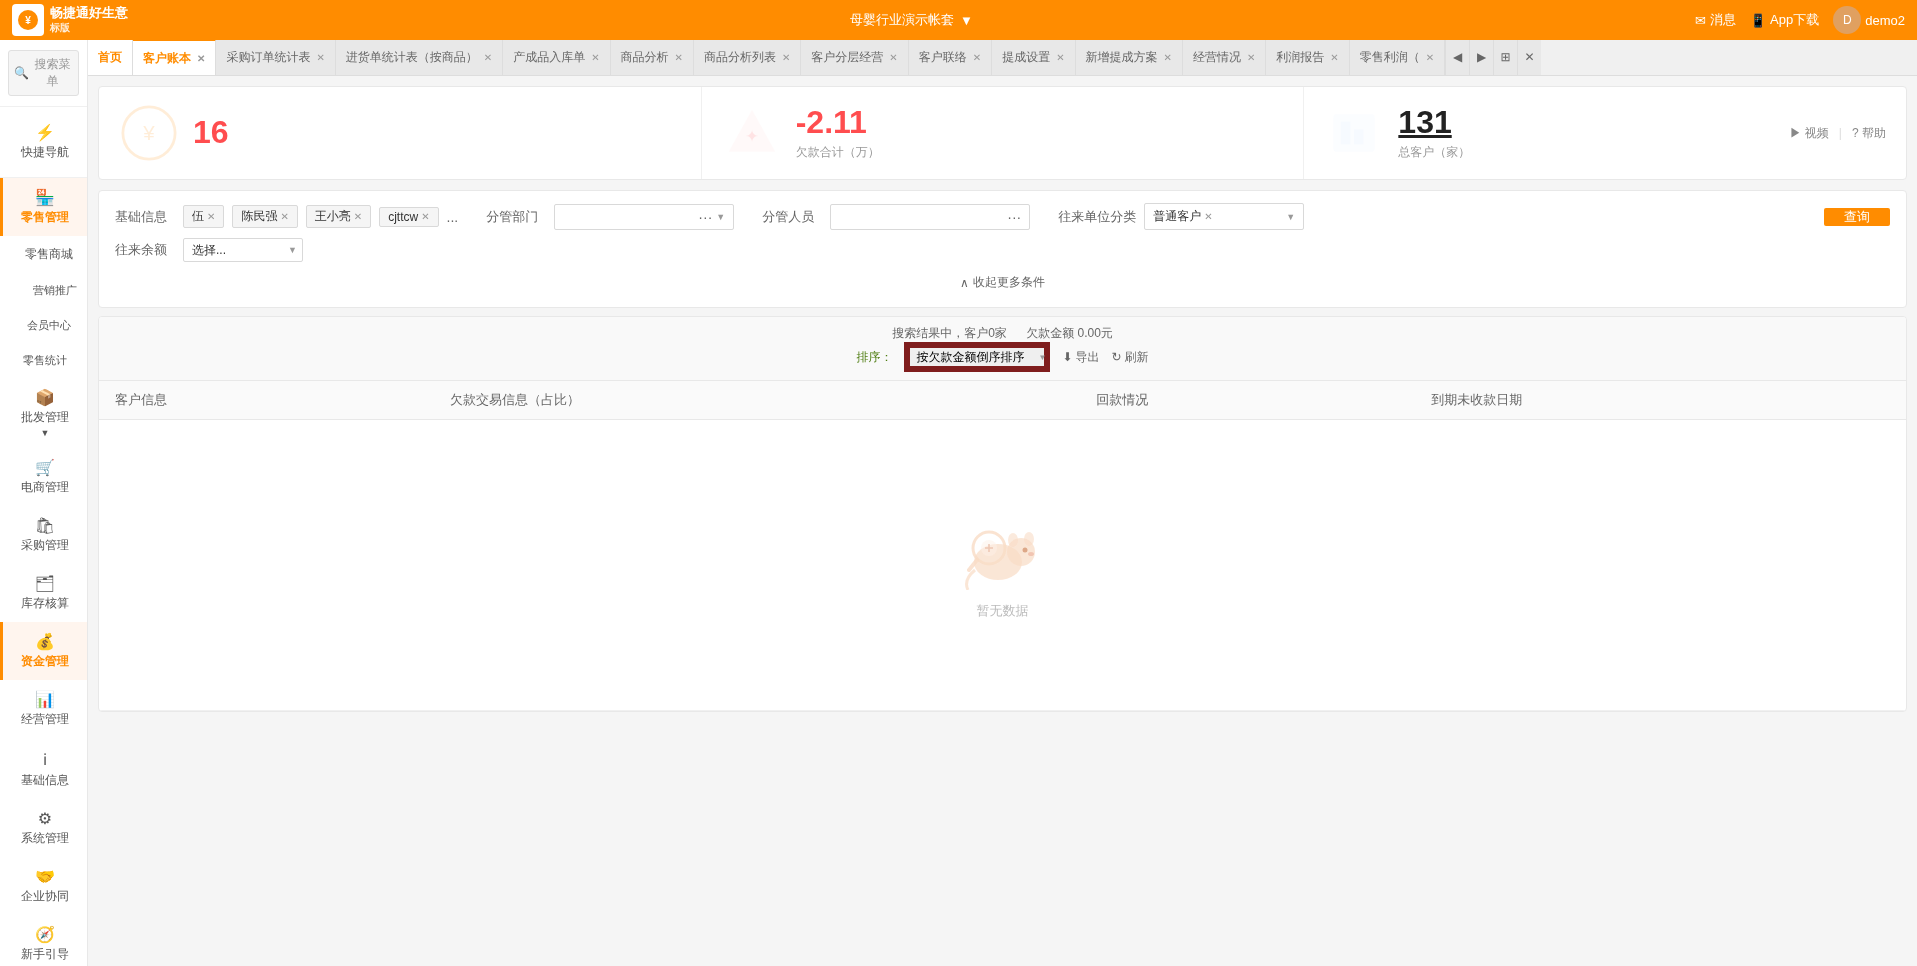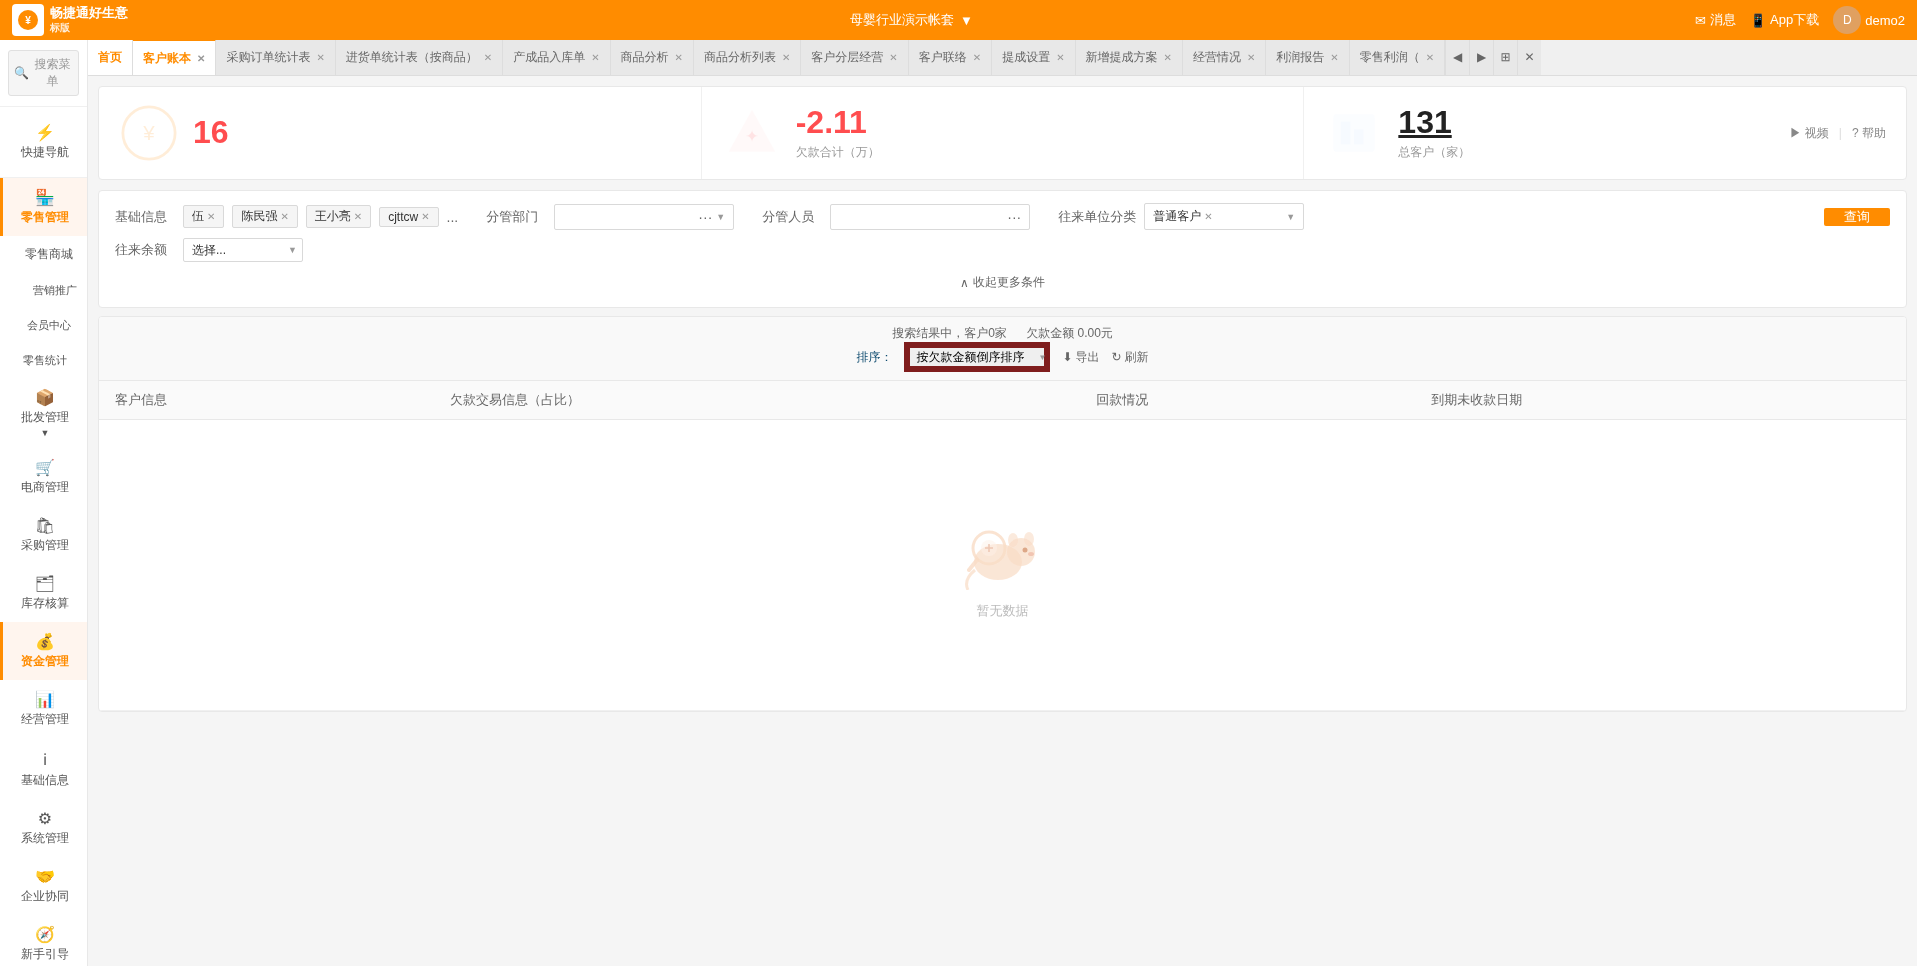--- a/index.html
+++ b/index.html
@@ -398,21 +398,21 @@
     </div>
   </div>
 
   <div class="data-table-wrap">
     <div class="result-bar">
       <div>
         <span>搜索结果中，客户0家</span>
         <span style="margin-left:16px;">欠款金额 0.00元</span>
       </div>
       <div class="result-actions">
-        <span style="color:#0c4a6e;">排序：</span>
+        <span style="color:#4d7c0f;">排序：</span>
         <div class="sort-select-wrap">
           <select style="border:6px solid #7f1d1d;padding:2px 20px 2px 6px;font-size:12px;appearance:none;">
             <option>按欠款金额倒序排序</option>
           </select>
         </div>
         <div class="result-action-btn">
           <span>⬇</span>
           <span>导出</span>
         </div>
         <div class="result-action-btn">

